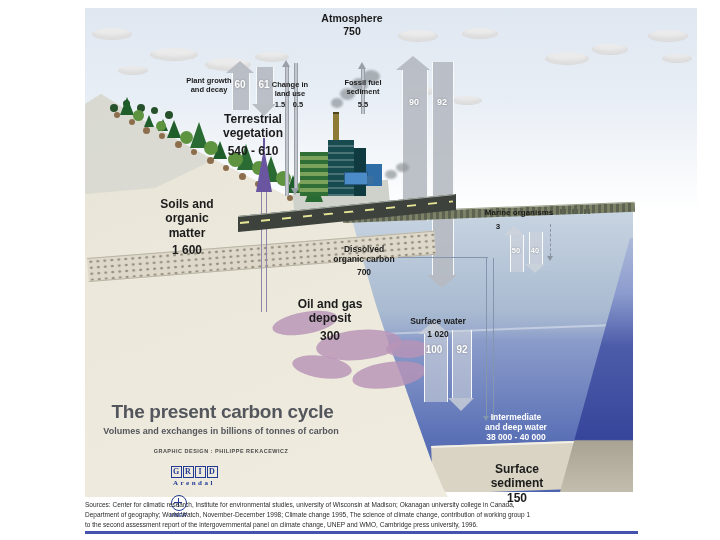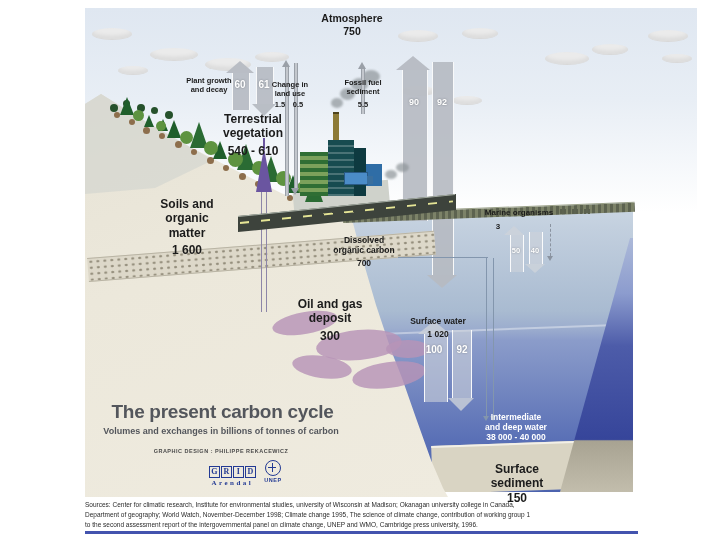--- a/index.html
+++ b/index.html
@@ -82,21 +82,21 @@
   .fline{position:absolute;background:#8396ad;z-index:7;}
   
   .lbl{position:absolute;font-weight:bold;color:#1b1b1b;text-align:center;line-height:1.2;z-index:9;}
   .lbl.w{color:#fff;}
   .f75{font-size:7.5px;} .f8{font-size:8px;} .f85{font-size:8.5px;} .f9{font-size:12px;} .f105{font-size:10.5px;}
   .gap{margin-top:3px;}
   
   #title{left:100px;top:401px;width:245px;text-align:center;font-weight:bold;font-size:19px;color:#53565c;z-index:9;letter-spacing:-0.3px;}
   #subtitle{left:95px;top:426px;width:252px;text-align:center;font-weight:bold;font-size:9px;color:#53565c;z-index:9;}
   #credit{left:95px;top:448px;width:252px;text-align:center;font-weight:bold;font-size:5.5px;letter-spacing:.5px;color:#4a4a4a;z-index:9;}
-  #logos{left:170px;top:460px;width:150px;z-index:9;display:flex;justify-content:center;align-items:flex-start;gap:8px;}
+  #logos{left:170px;top:460px;width:150px;z-index:9;display:flex;justify-content:center;align-items:flex-start;gap:8px;flex-direction:column;}
   .gridbox{display:inline-block;width:9px;height:10px;border:1px solid #233a94;color:#233a94;
            font-family:"Liberation Serif",serif;font-weight:bold;font-size:8px;line-height:10px;text-align:center;margin:0 0.5px;}
   #grid-name{font-family:"Liberation Serif",serif;font-weight:bold;font-size:7px;letter-spacing:2.5px;color:#233a94;text-align:center;margin-top:1px;}
   #unep-circle{width:14px;height:14px;border:1.2px solid #233a94;border-radius:50%;margin:0 auto;position:relative;}
   #unep-circle:before{content:"";position:absolute;left:2px;top:6px;width:8px;height:1px;background:#233a94;}
   #unep-circle:after{content:"";position:absolute;left:6px;top:2px;width:1px;height:9px;background:#233a94;}
   #unep-name{font-size:5.5px;font-weight:bold;color:#233a94;text-align:center;letter-spacing:.5px;margin-top:1px;}
   #sources{left:85px;top:500px;width:556px;font-size:6.5px;line-height:1.5;color:#2a2a2a;z-index:9;}
   #bottom-rule{left:85px;top:531px;width:553px;height:3px;background:#4353ae;z-index:9;}
   .ticks{position:absolute;height:5px;background:repeating-linear-gradient(90deg,#5a604e 0 2px,transparent 2px 4px);z-index:9;}
@@ -273,21 +273,21 @@
 
   <div class="lbl f9" style="left:148px;top:197px;width:78px;">
     <div>Soils and</div>
     <div>organic matter</div>
     <div class="gap">1 600</div>
   </div>
 
   <div class="lbl f8" style="left:480px;top:208px;width:78px;">Marine organisms</div>
   <div class="lbl f8" style="left:488px;top:222px;width:20px;">3</div>
 
-  <div class="lbl f85" style="left:326px;top:235px;width:76px;">
+  <div class="lbl f85" style="left:326px;top:244px;width:76px;">
     <div>Dissolved</div>
     <div>organic carbon</div>
     <div class="gap">700</div>
   </div>
 
 
   <div class="lbl f9" style="left:288px;top:297px;width:84px;">
     <div>Oil and gas deposit</div>
     <div class="gap">300</div>
   </div>

